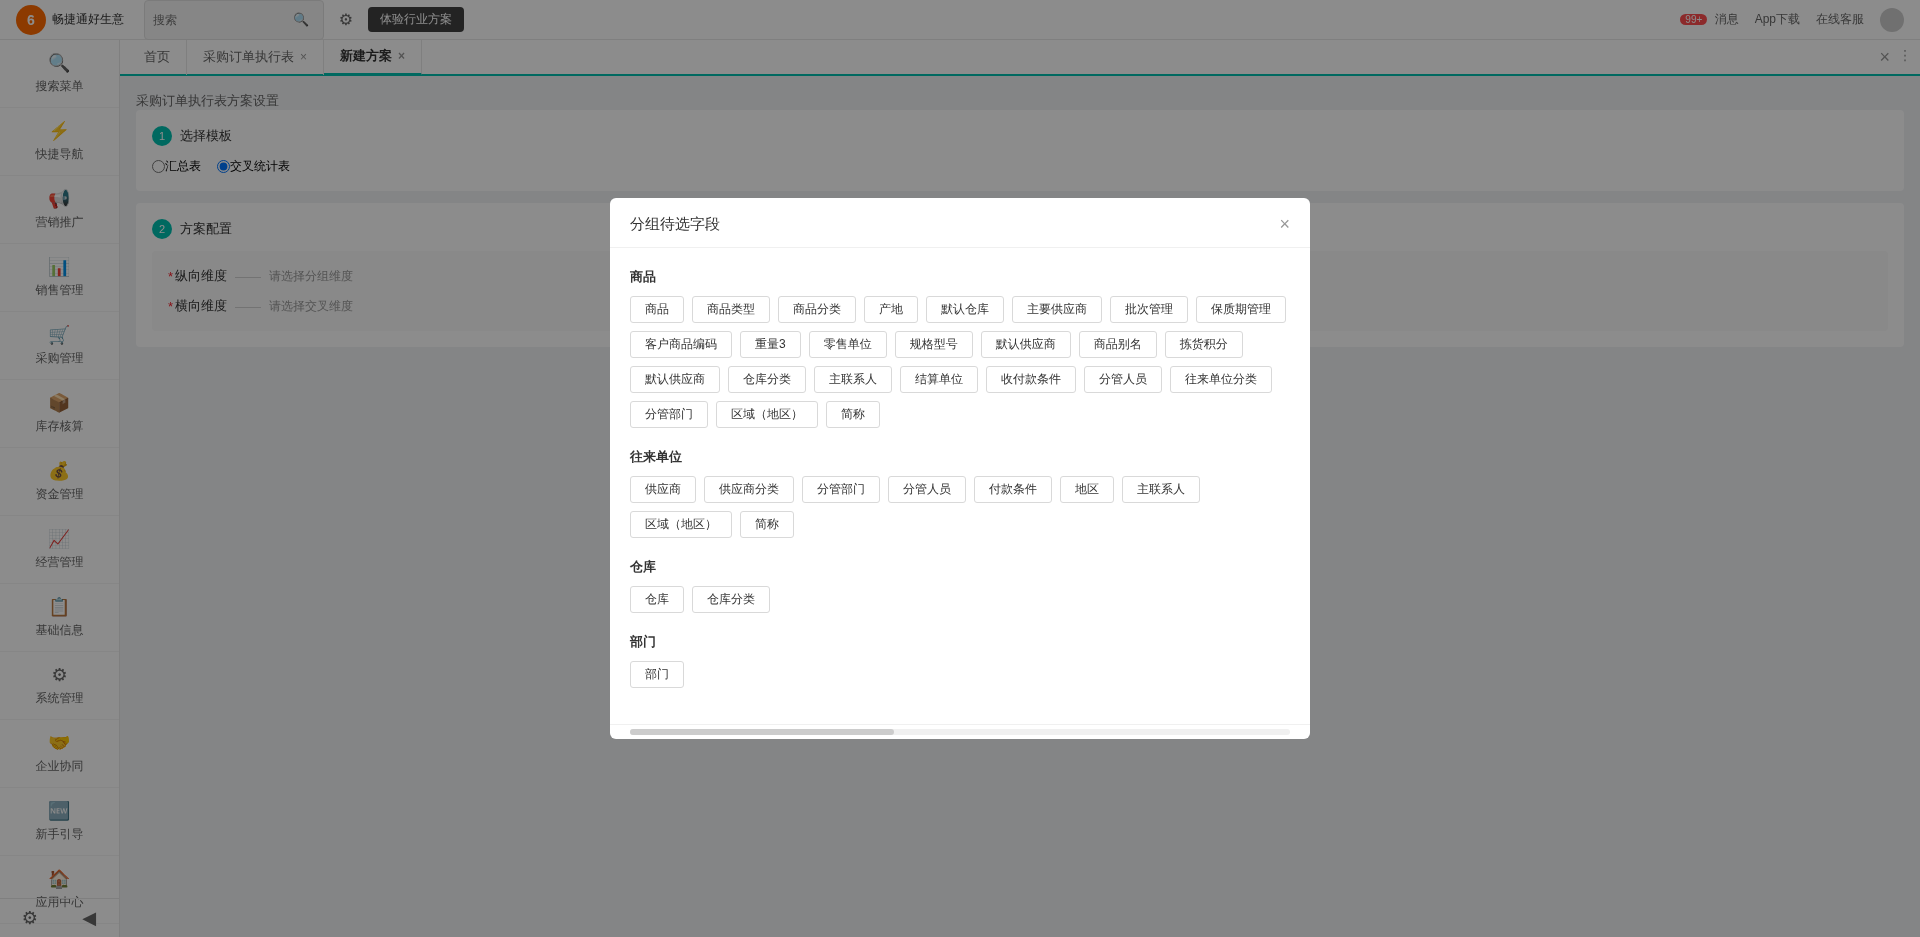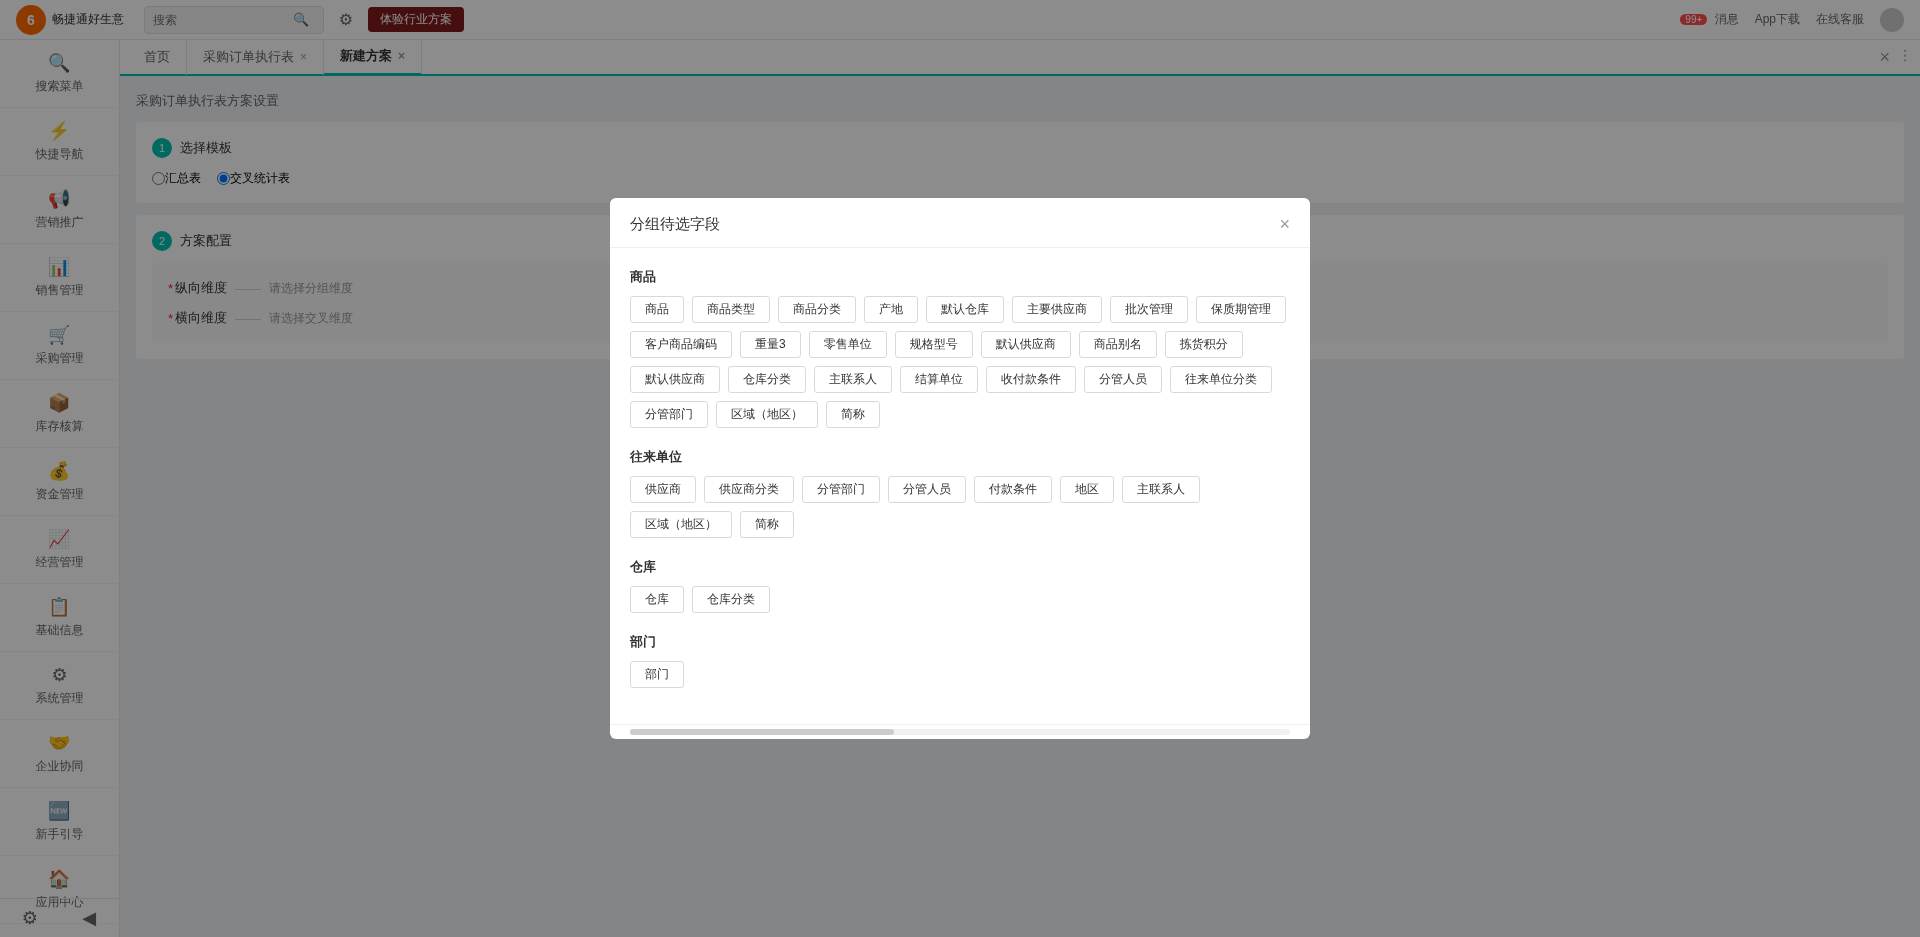--- a/index.html
+++ b/index.html
@@ -28,31 +28,31 @@
       border-radius: 50%;
       display: flex; align-items: center; justify-content: center;
       color: #fff; font-weight: bold; font-size: 14px;
     }
     .logo-text { margin-left: 6px; font-size: 12px; color: #333; }
     .search-bar {
       display: flex; align-items: center;
       background: #f5f5f5;
       border-radius: 4px;
       padding: 0 8px;
-      height: 28px;
+      height: 40px;
       width: 180px;
       border: 1px solid #e0e0e0;
     }
     .search-bar input {
       border: none; background: transparent; outline: none;
       font-size: 12px; width: 140px; color: #999;
     }
     .settings-icon { width: 28px; height: 28px; display: flex; align-items: center; justify-content: center; cursor: pointer; color: #666; font-size: 16px; margin: 0 8px; }
     .trial-btn {
-      background: #7f1d1d;
+      background: #404040;
       color: #fff;
       border: none;
       border-radius: 4px;
       padding: 4px 12px;
       font-size: 12px;
       cursor: pointer;
     }
     .header-right { margin-left: auto; display: flex; align-items: center; gap: 16px; font-size: 12px; color: #666; }
     .notification-badge { background: #ff4d4f; color: #fff; border-radius: 10px; padding: 0 5px; font-size: 10px; margin-right: 4px; }
 
@@ -113,21 +113,21 @@
     .tab-right { margin-left: auto; display: flex; gap: 8px; font-size: 18px; color: #999; cursor: pointer; }
 
     
     .main-content {
       position: fixed;
       top: 76px; left: 120px; right: 0; bottom: 0;
       background: #f0f2f5;
       overflow: auto;
       padding: 16px;
     }
-    .page-title { font-size: 13px; color: #666; margin-bottom: 12px; }
+    .page-title { font-size: 13px; color: #666; }
 
     .section-card {
       background: #fff;
       border-radius: 4px;
       padding: 16px;
       margin-bottom: 12px;
     }
     .step-label {
       display: flex; align-items: center;
       font-size: 13px; color: #333;

